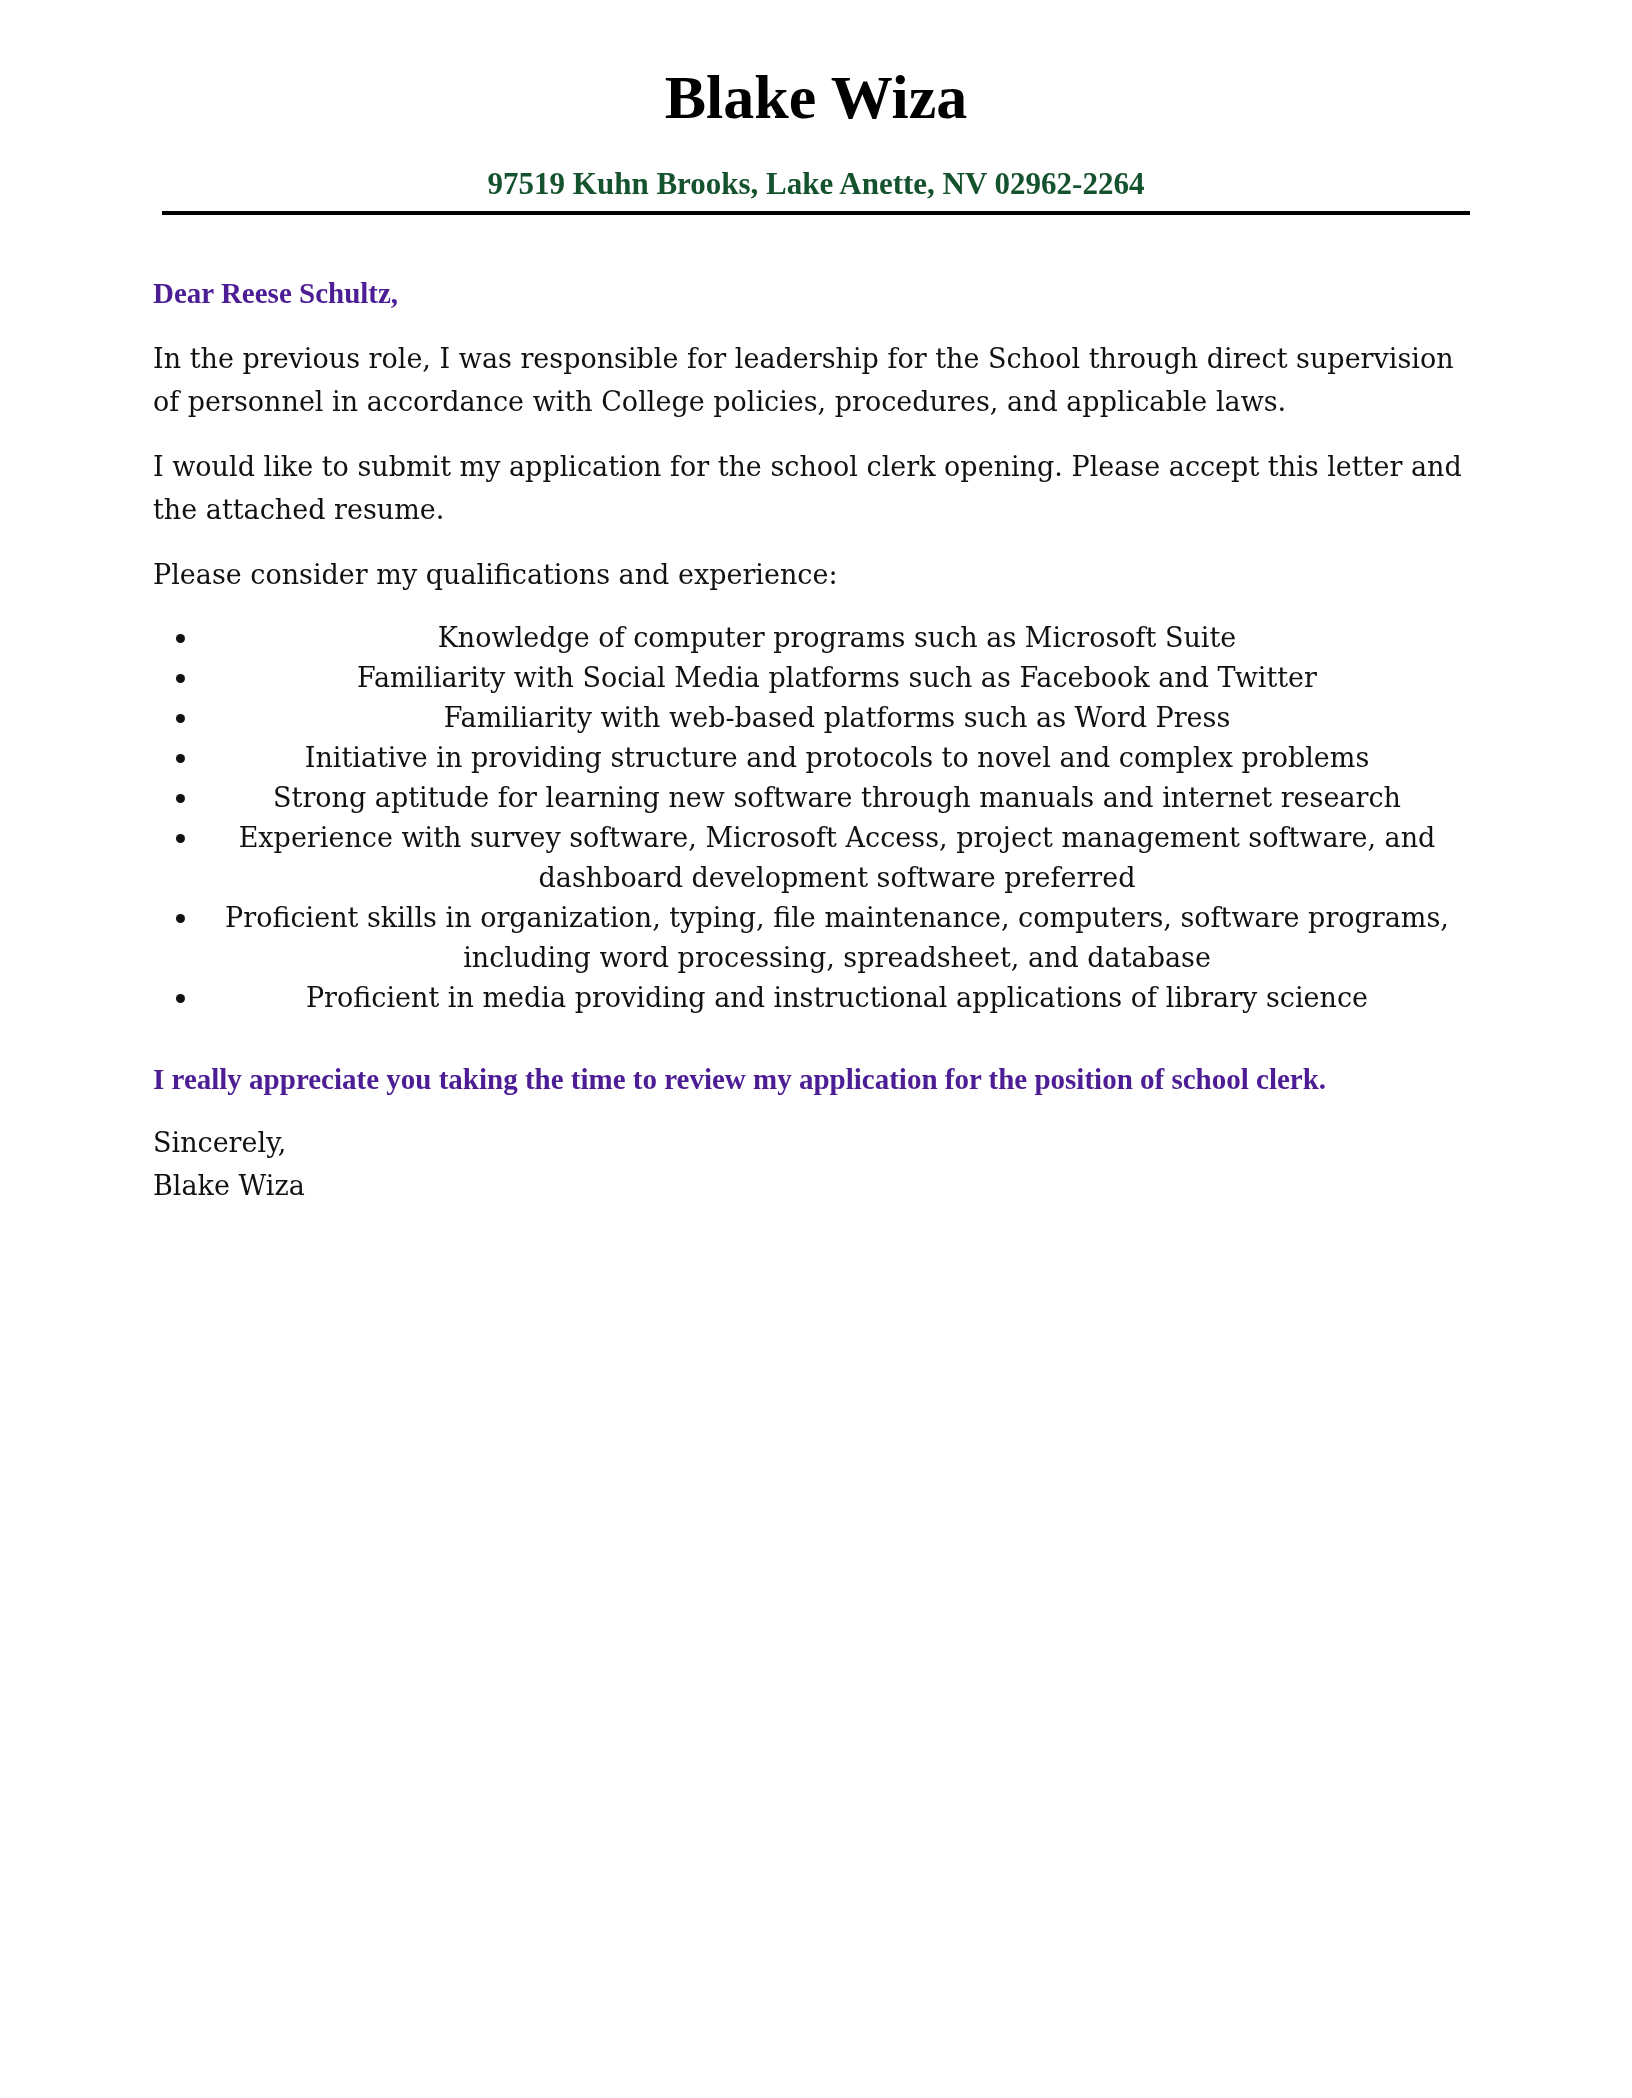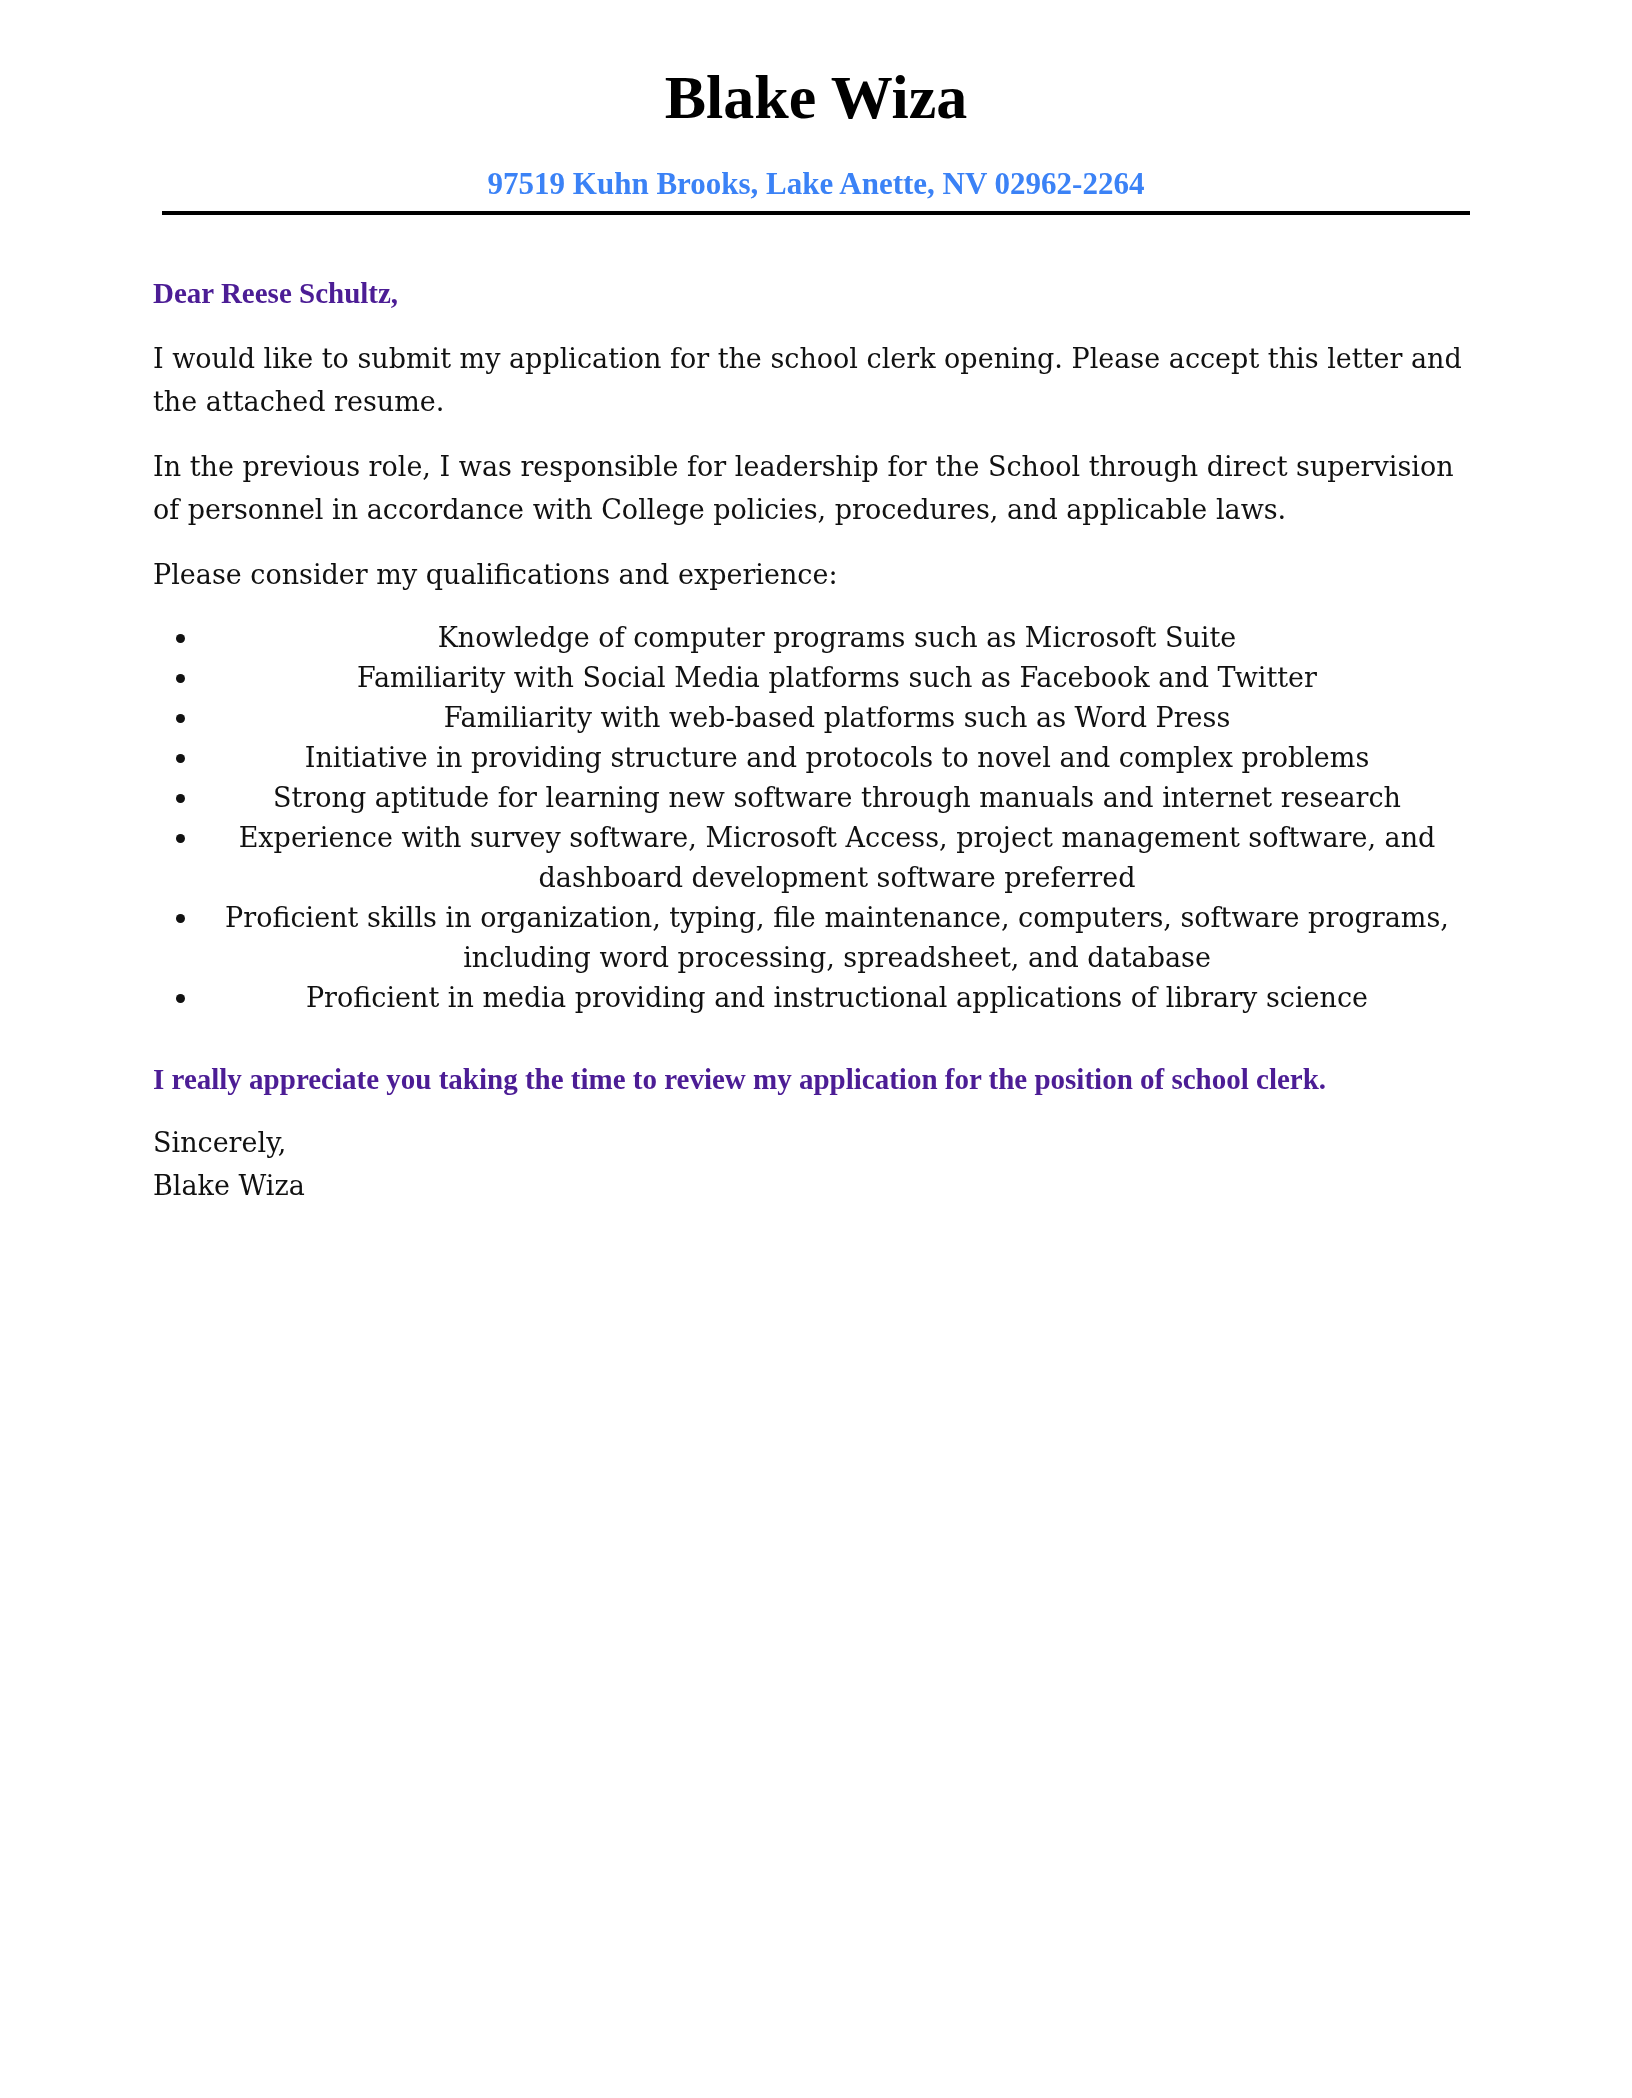--- a/index.html
+++ b/index.html
@@ -41,21 +41,21 @@
     }
     .address {
       font-family: "Liberation Serif", serif;
       font-weight: bold;
       font-size: 31px;
       line-height: 34px;
       position: absolute;
       left: 0; right: 0;
       top: 167px;
       margin: 0;
-      color: #3b82f6;
+      color: #14532d;
     }
     .rule {
       position: absolute;
       left: 162px;
       top: 211px;
       width: 1308px;
       height: 4px;
       background: #000;
     }
     .body {
@@ -116,22 +116,22 @@
 
 <div class="page">
   <div class="header">
     <h1 class="name">Blake Wiza</h1>
     <div class="address">97519 Kuhn Brooks, Lake Anette, NV 02962-2264</div>
   </div>
   <div class="rule"></div>
 
   <div class="body">
     <p class="greeting">Dear Reese Schultz,</p>
+    <p class="para">In the previous role, I was responsible for leadership for the School through direct supervision of personnel in accordance with College policies, procedures, and applicable laws.</p>
     <p class="para">I would like to submit my application for the school clerk opening. Please accept this letter and the attached resume.</p>
-    <p class="para">In the previous role, I was responsible for leadership for the School through direct supervision of personnel in accordance with College policies, procedures, and applicable laws.</p>
     <p class="para">Please consider my qualifications and experience:</p>
 
     <ul class="bullets">
       <li><span class="dot"></span><span>Knowledge of computer programs such as Microsoft Suite</span></li>
       <li><span class="dot"></span><span>Familiarity with Social Media platforms such as Facebook and Twitter</span></li>
       <li><span class="dot"></span><span>Familiarity with web-based platforms such as Word Press</span></li>
       <li><span class="dot"></span><span>Initiative in providing structure and protocols to novel and complex problems</span></li>
       <li><span class="dot"></span><span>Strong aptitude for learning new software through manuals and internet research</span></li>
       <li><span class="dot"></span><span>Experience with survey software, Microsoft Access, project management software, and dashboard development software preferred</span></li>
       <li><span class="dot"></span><span>Proficient skills in organization, typing, file maintenance, computers, software programs, including word processing, spreadsheet, and database</span></li>

